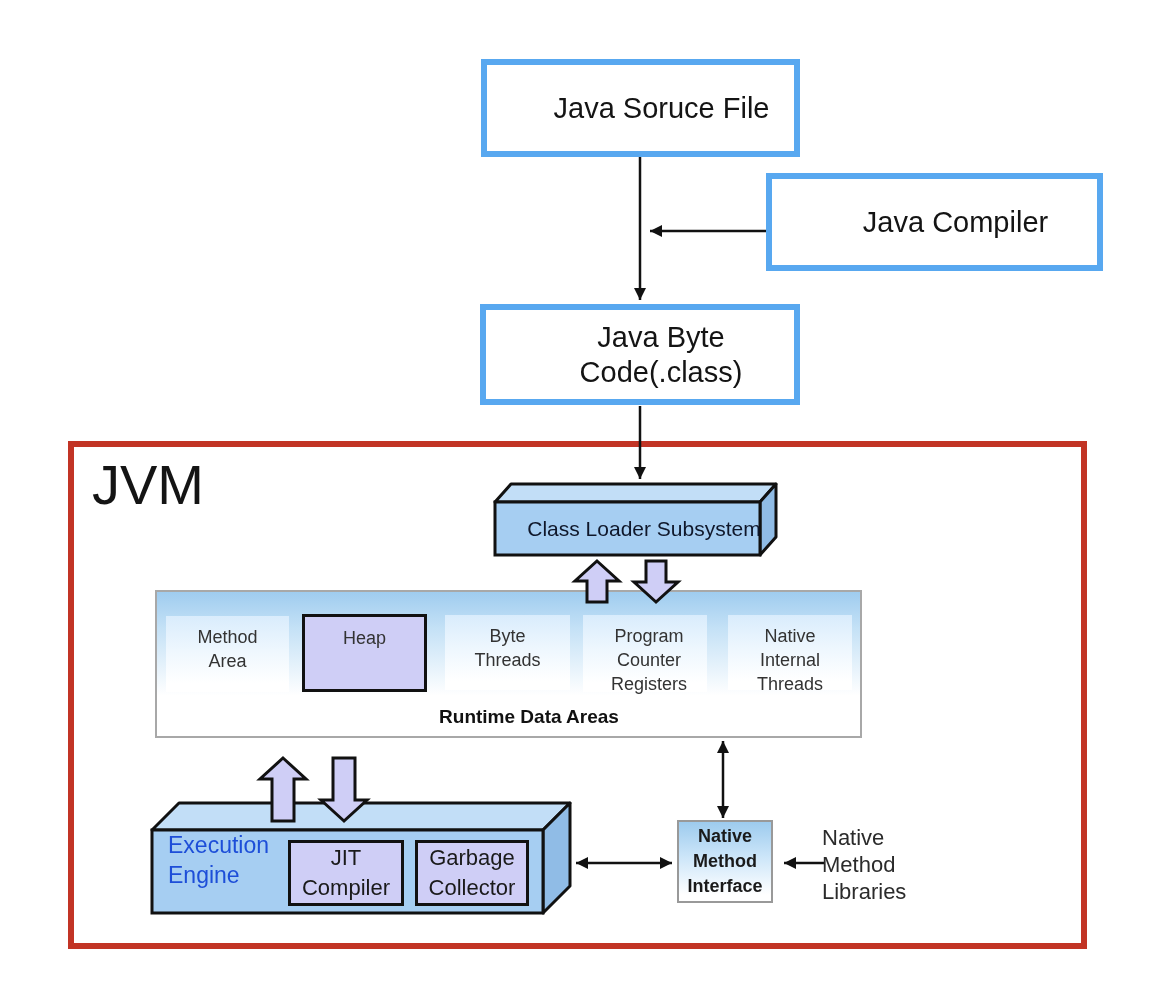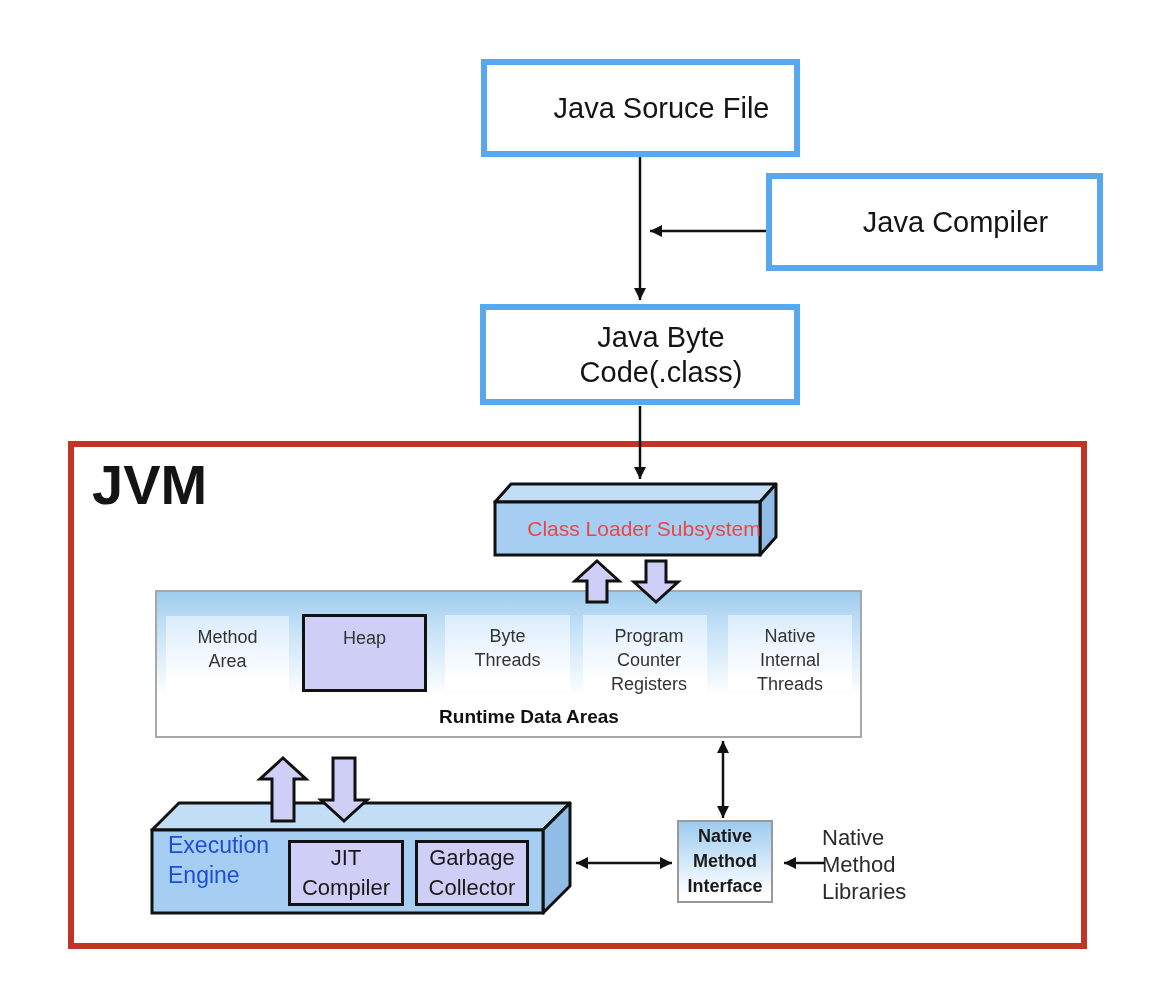--- a/index.html
+++ b/index.html
@@ -27,24 +27,24 @@
     display:flex;align-items:center;justify-content:center;
     text-align:center;font-size:29px;line-height:35px;color:#141414;
     white-space:pre-line;z-index:4;padding-left:42px;
   }
   #box-java-source{left:481px;top:59px;width:319px;height:98px;}
   #box-java-compiler{left:766px;top:173px;width:337px;height:98px;}
   #box-java-bytecode{left:480px;top:304px;width:320px;height:101px;}
 
   
   #jvm-box{left:68px;top:441px;width:1019px;height:508px;border:6px solid var(--jvm-border-red);z-index:1;background:transparent;}
-  #jvm-label{left:92px;top:452px;font-size:56px;font-weight:700;color:#141414;z-index:4;text-align:center;}
+  #jvm-label{left:92px;top:452px;font-size:56px;font-weight:400;color:#141414;z-index:4;text-align:center;}
 
   
-  #class-loader-label{left:495px;top:502px;width:298px;height:53px;display:flex;align-items:center;justify-content:center;font-size:21px;color:#ef4444;z-index:4;}
+  #class-loader-label{left:495px;top:502px;width:298px;height:53px;display:flex;align-items:center;justify-content:center;font-size:21px;color:#0f172a;z-index:4;}
 
   
   #runtime-container{
     left:155px;top:590px;width:707px;height:148px;
     border:2px solid var(--container-border);
     background:linear-gradient(180deg,#9fccef 0%,#c4e1f6 25%,#ffffff 72%);
     z-index:2;
   }
   .rt-cell{
     background:linear-gradient(180deg,#d9ecfc 0%,#eef7fe 45%,#ffffff 88%);

